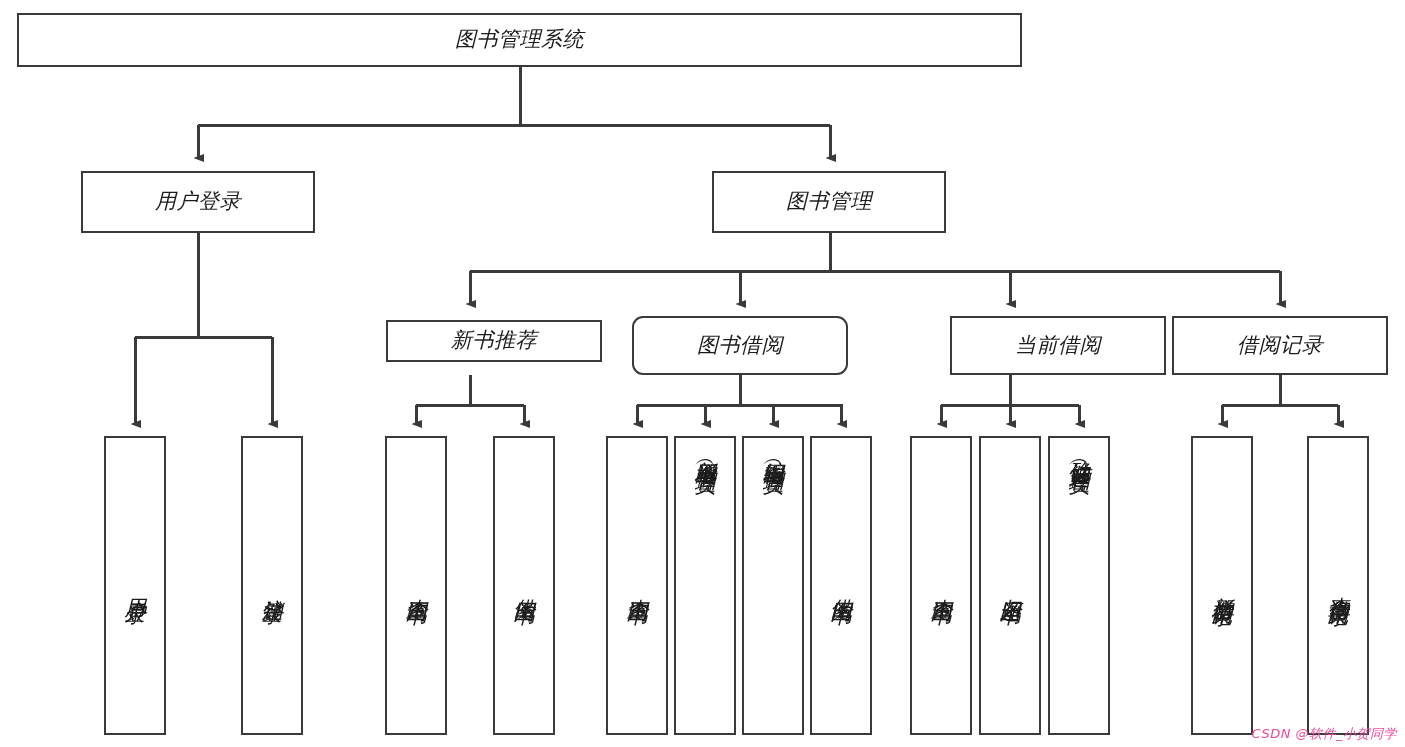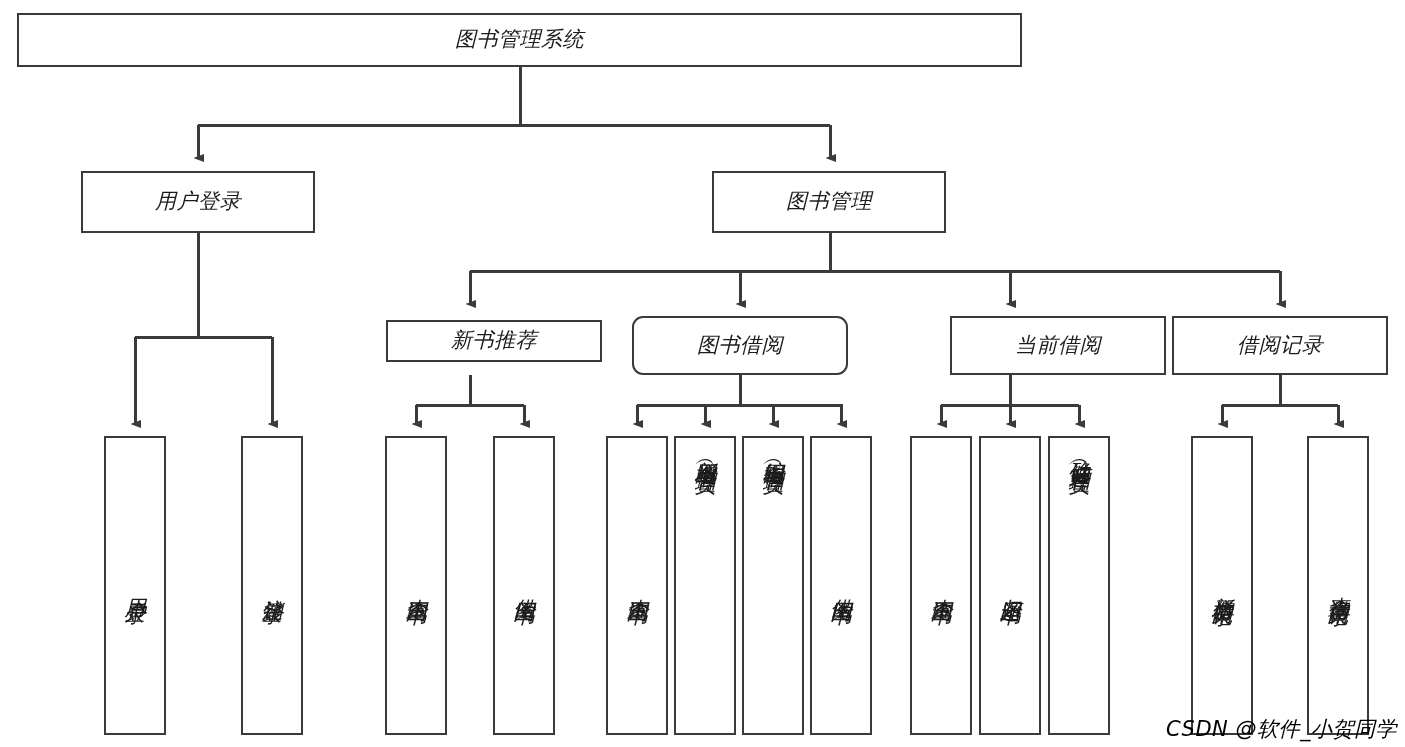--- a/index.html
+++ b/index.html
@@ -57,22 +57,22 @@
     white-space: nowrap;
   }
   .node-v.center-v {
     align-items: center;
     padding-top: 0;
   }
   #watermark {
     position: absolute;
     right: 8px;
     bottom: 4px;
-    font-size: 21px;
-    color: #000000;
+    font-size: 13px;
+    color: #ec4899;
     letter-spacing: 0.5px;
     white-space: nowrap;
     pointer-events: none;
   }
 </style>
 </head>
 <body>
 
 <div id="diagram-root">
 

